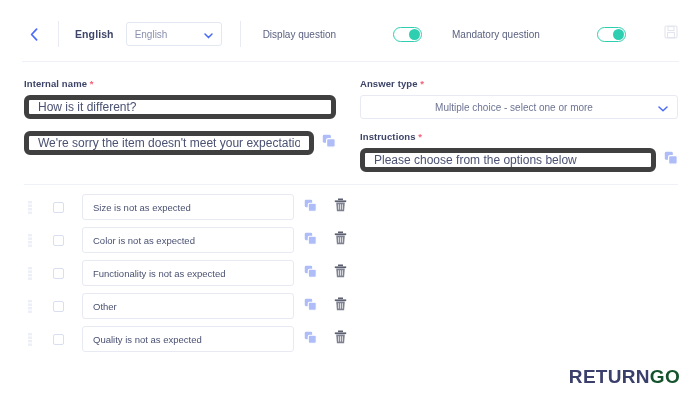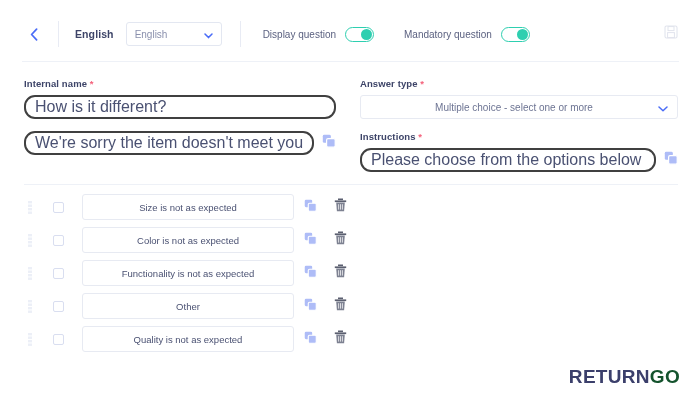--- a/index.html
+++ b/index.html
@@ -86,20 +86,21 @@
     flex: 1;
     white-space: nowrap;
     overflow: hidden;
   }
   .chev-blue { flex: 0 0 auto; display: block; }
 
   .toggle-group {
     display: flex;
     align-items: center;
     flex: 0 0 auto;
+    gap: 48px;
   }
   .toggle-label {
     font-size: 10px;
     color: #5b6180;
     margin-right: 9px;
     white-space: nowrap;
   }
   .toggle {
     width: 29px;
     height: 15px;
@@ -167,24 +168,24 @@
     color: #3d4468;
     margin-bottom: 6px;
     letter-spacing: .1px;
   }
   .req { color: #f4607a; font-weight: bold; }
 
   .input-wrap { display: flex; align-items: center; }
 
   .text-input {
     height: 24px;
-    border: 2px solid #404040;
-    border-radius: 11px;
+    border: 5px solid #404040;
+    border-radius: 6px;
     background: #fff;
-    font-size: 16px;
+    font-size: 12px;
     color: #4a5172;
     padding: 0 9px;
     box-sizing: border-box;
     font-family: "Liberation Sans", sans-serif;
     outline: none;
     width: 100%;
   }
   .text-input::placeholder { color: #a8adc4; }
 
   .select-input {
@@ -265,28 +266,27 @@
     cursor: pointer;
     box-sizing: border-box;
   }
   .opt-input {
     width: 212px;
     height: 26px;
     border: 1px solid #e7eaf2;
     border-radius: 3px;
     font-size: 9.5px;
     color: #4a5172;
-    padding: 0 22px;
+    padding: 0 10px;
     margin-left: 18px;
     box-sizing: border-box;
     background: #fff;
     font-family: "Liberation Sans", sans-serif;
     outline: none;
     flex: 0 0 auto;
-    text-align: center;
   }
   .opt-copy {
     width: 13px; height: 13px;
     margin-left: 10px;
     cursor: pointer;
     flex: 0 0 auto;
     display: flex; align-items: center; justify-content: center;
   }
   .opt-trash {
     width: 14px; height: 15px;

